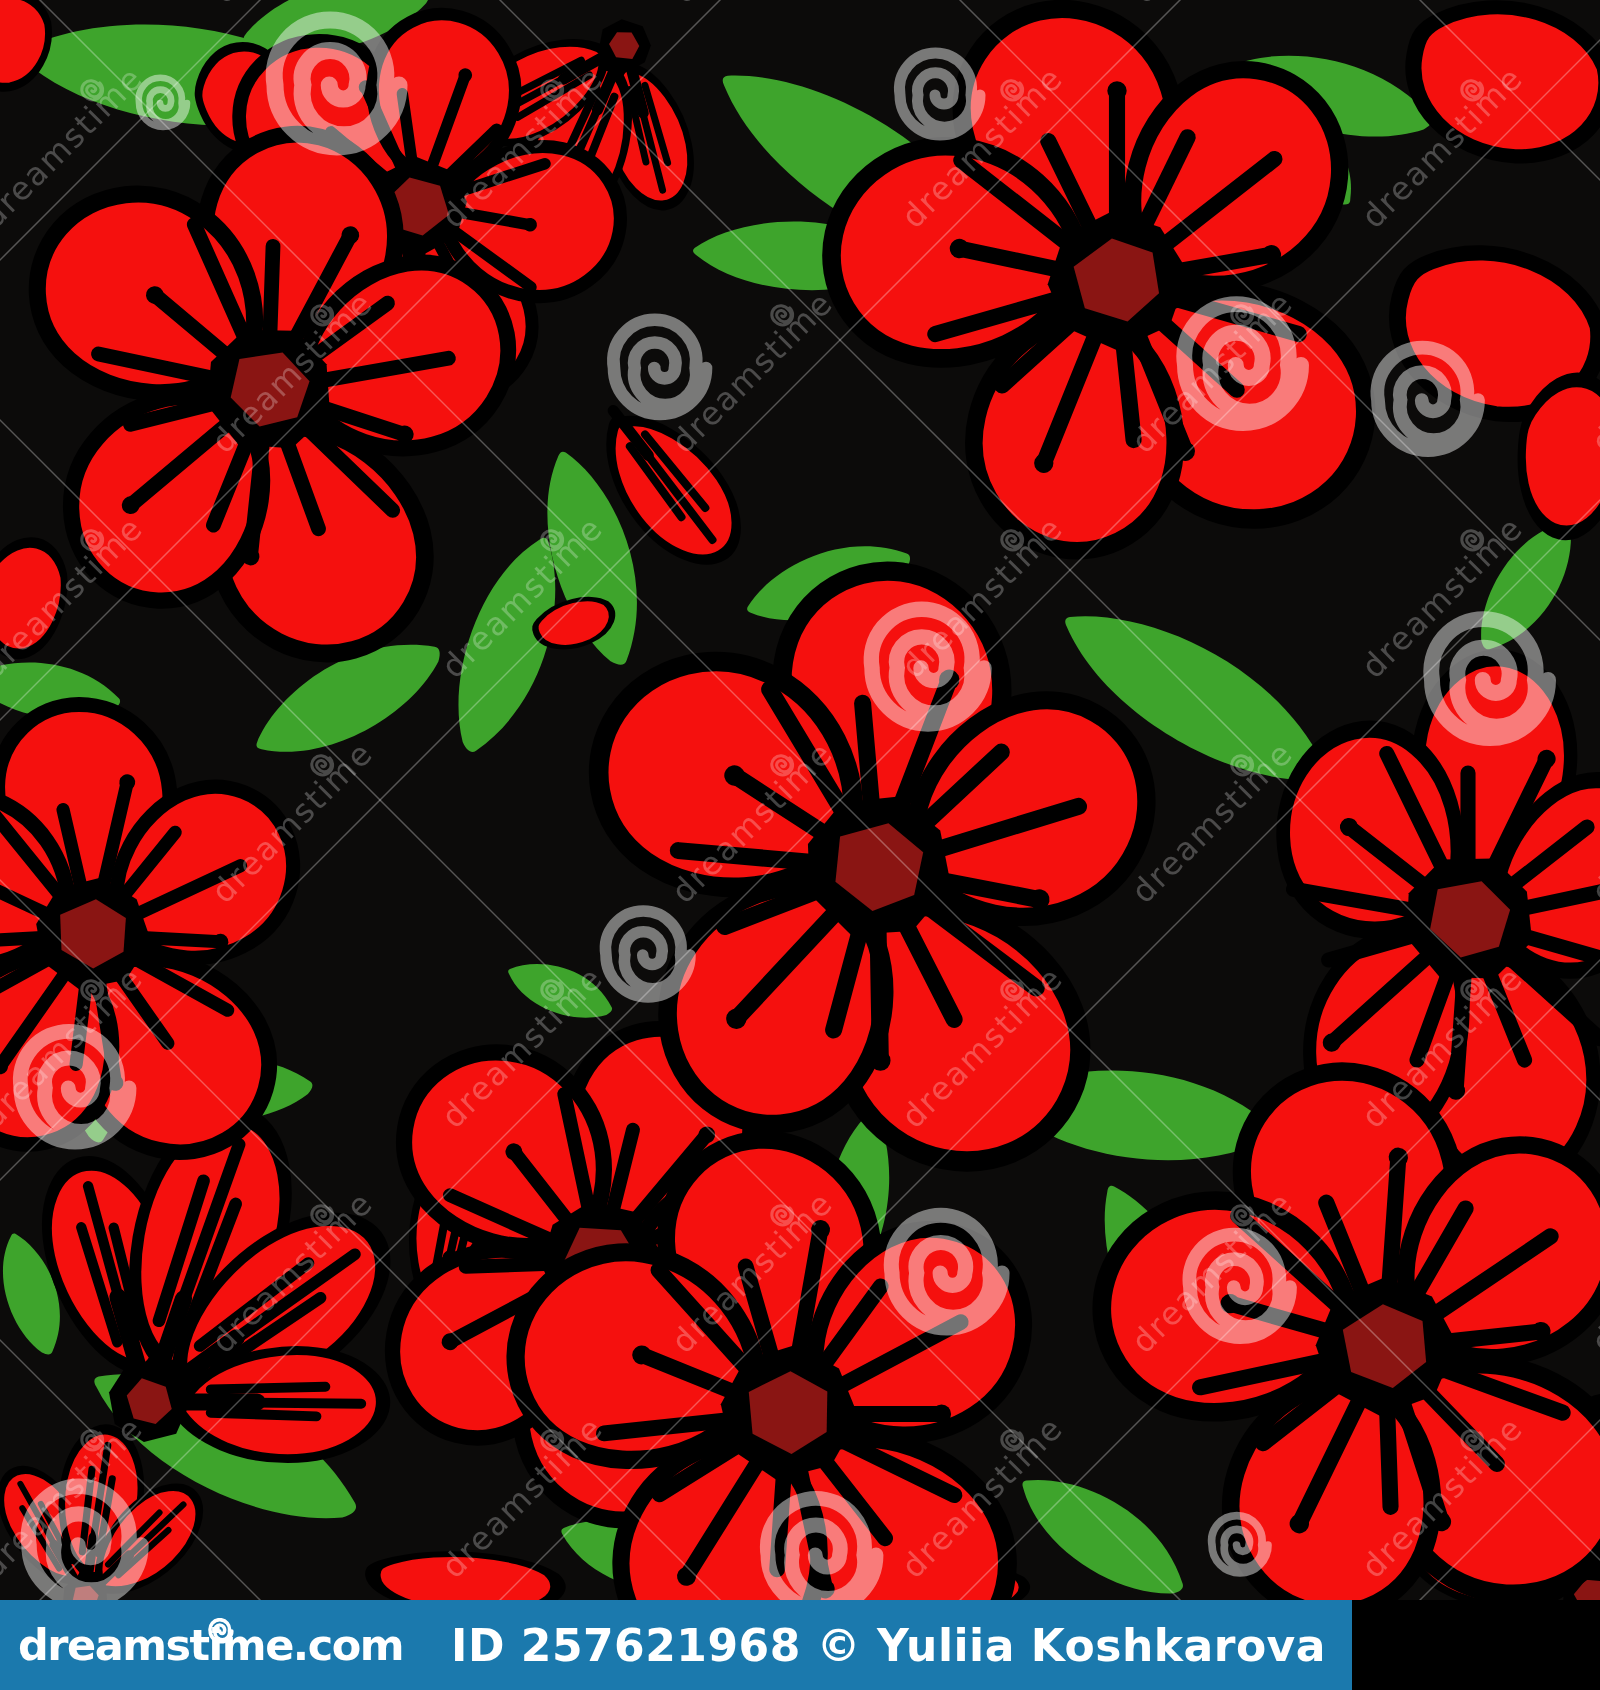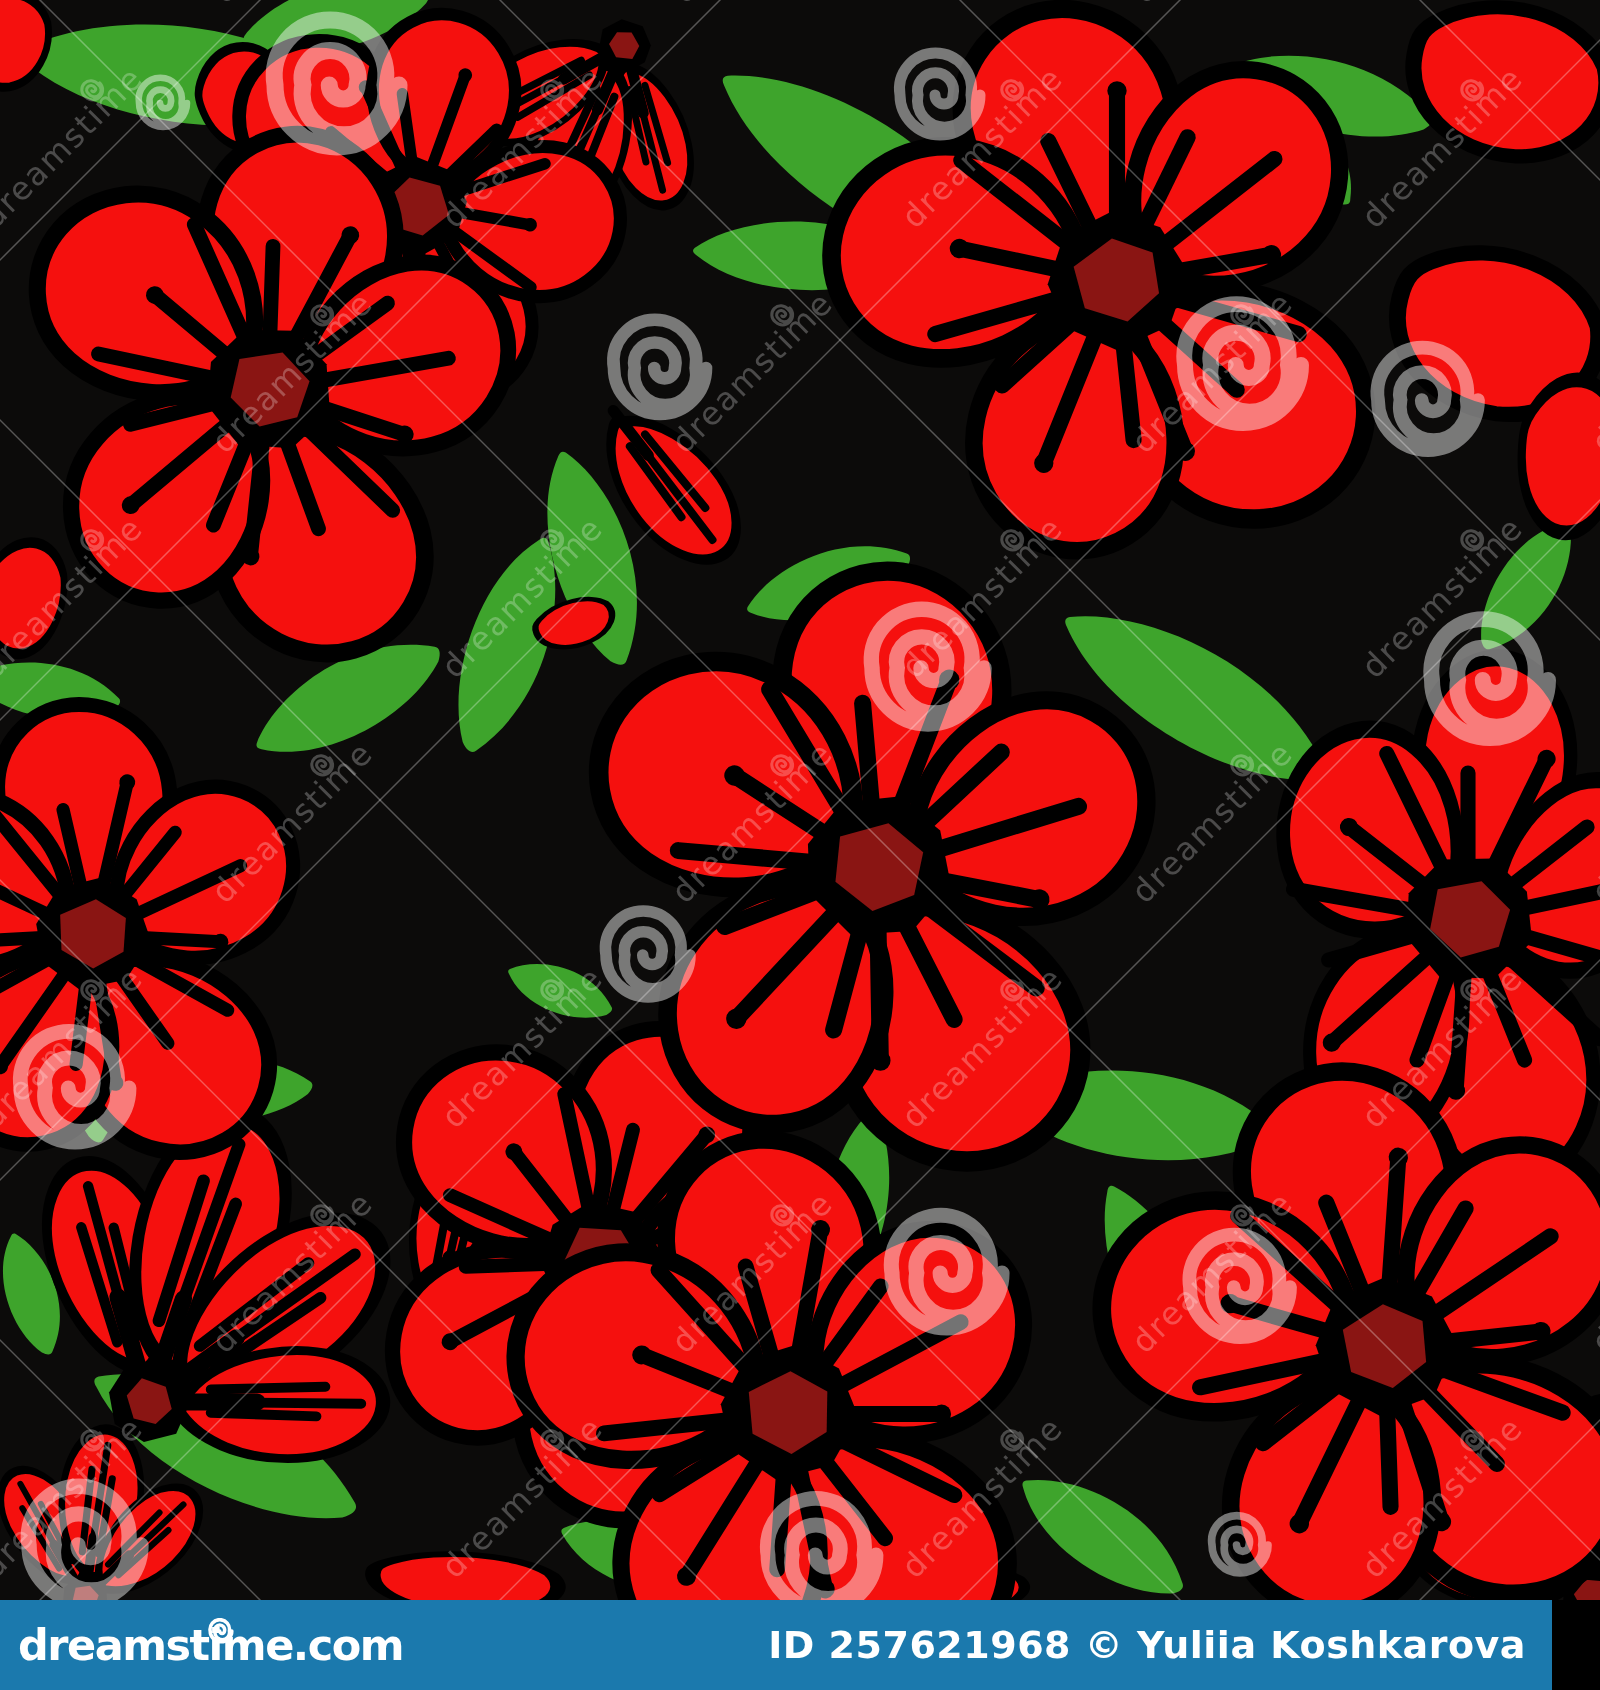--- a/index.html
+++ b/index.html
@@ -1,21 +1,21 @@
 <!DOCTYPE html>
 <html><head>
 <meta charset="utf-8">
 <style>
   html,body{margin:0;padding:0;background:#000;}
   body{width:1600px;height:1690px;overflow:hidden;font-family:"DejaVu Sans",sans-serif;}
   #art{display:block;background:#0c0b0a;}
-  .footer{position:relative;width:1552px;height:90px;display:flex;align-items:center;justify-content:space-between;color:#fff;}
+  .footer{position:relative;width:1352px;height:90px;display:flex;align-items:center;justify-content:space-between;color:#fff;}
   .logo{position:relative;font-size:43px;font-weight:700;letter-spacing:-1.5px;padding-left:18px;line-height:1;}
   .logo-spiral{position:absolute;left:208px;top:-6px;}
-  .credit{font-size:38px;font-weight:600;padding-right:26px;letter-spacing:0.5px;white-space:nowrap;}
+  .credit{font-size:44px;font-weight:600;padding-right:26px;letter-spacing:0.5px;white-space:nowrap;}
 </style>
 </head>
 <body>
 
 <svg id="art" width="1600" height="1600" viewBox="0 0 1600 1600">
     <rect x="0" y="0" width="1600" height="1600" fill="#0c0b0a"></rect>
     <g>
       <g transform="translate(185 78) rotate(12) scale(1.65 1.6428571428571428)">
         <path d="M -100 4 C -62 -28 28 -48 96 -14 C 100 -12 100 -8 94 -2 C 48 30 -44 40 -98 10 C -102 8 -102 6 -100 4 Z" fill="#3ea42c"></path>
       </g>

